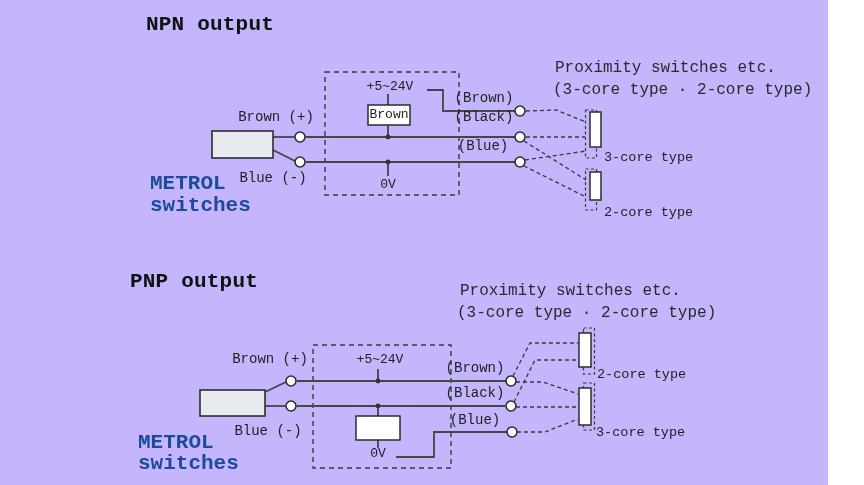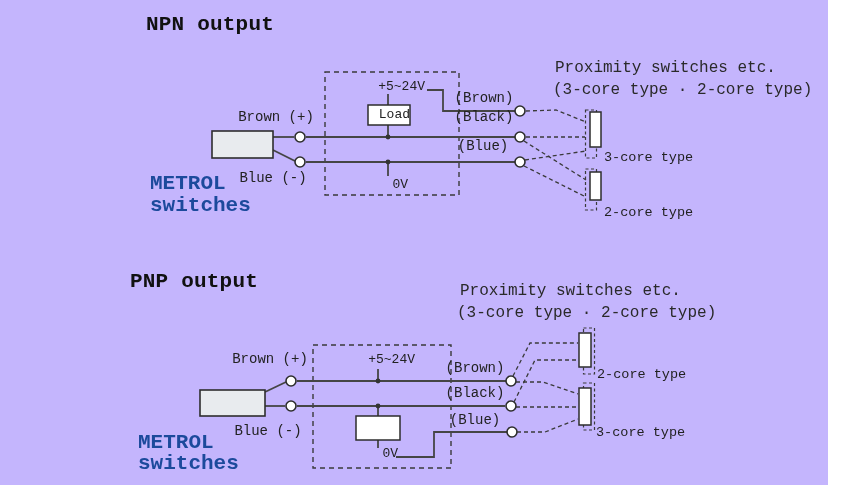--- a/index.html
+++ b/index.html
@@ -9,21 +9,21 @@
   }
   #linework{position:absolute;left:0;top:0;}
   .lbl{position:absolute;white-space:nowrap;line-height:1.1;}
   .title{font-size:21px;font-weight:bold;color:#111;letter-spacing:.2px;}
   .heading{font-size:16px;color:#2a2a2a;}
   .wirelabel{font-size:14px;color:#222;}
   .smalllabel{font-size:13px;color:#222;}
   .corelabel{font-size:13.5px;color:#222;margin-top:24px;}
   .brand{font-size:21px;font-weight:bold;color:#1c4a9c;}
   .r{text-align:center;}
-  .c{text-align:right;}
+  .c{text-align:center;}
 </style>
 </head>
 <body>
 
 <div id="stage">
 
   <svg id="linework" width="864" height="485" viewBox="0 0 864 485" fill="none" stroke-linecap="butt">
 
     <g stroke="#454545">
 
@@ -129,21 +129,21 @@
   <div class="lbl heading" style="left:555px;top:60px;">Proximity switches etc.</div>
   <div class="lbl heading" style="left:553px;top:82px;">(3-core type · 2-core type)</div>
 
   <div class="lbl wirelabel r" style="left:238px;top:110px;width:76px;">Brown (+)</div>
   <div class="lbl wirelabel r" style="left:238px;top:171px;width:70px;">Blue (-)</div>
 
   <div class="lbl brand" style="left:150px;top:172px;">METROL</div>
   <div class="lbl brand" style="left:150px;top:194px;">switches</div>
 
   <div class="lbl smalllabel c" style="left:355px;top:80px;width:70px;">+5~24V</div>
-  <div class="lbl smalllabel c" style="left:368px;top:108px;width:42px;">Load</div>
+  <div class="lbl smalllabel c" style="left:368px;top:108px;width:42px;">Brown</div>
   <div class="lbl smalllabel c" style="left:368px;top:178px;width:40px;">0V</div>
 
   <div class="lbl wirelabel r" style="left:449px;top:91px;width:70px;">(Brown)</div>
   <div class="lbl wirelabel r" style="left:449px;top:110px;width:70px;">(Black)</div>
   <div class="lbl wirelabel r" style="left:449px;top:139px;width:68px;">(Blue)</div>
 
   <div class="lbl corelabel" style="left:604px;top:127px;">3-core type</div>
   <div class="lbl corelabel" style="left:604px;top:182px;">2-core type</div>
 
   <div class="lbl title" style="left:130px;top:270px;">PNP output</div>

